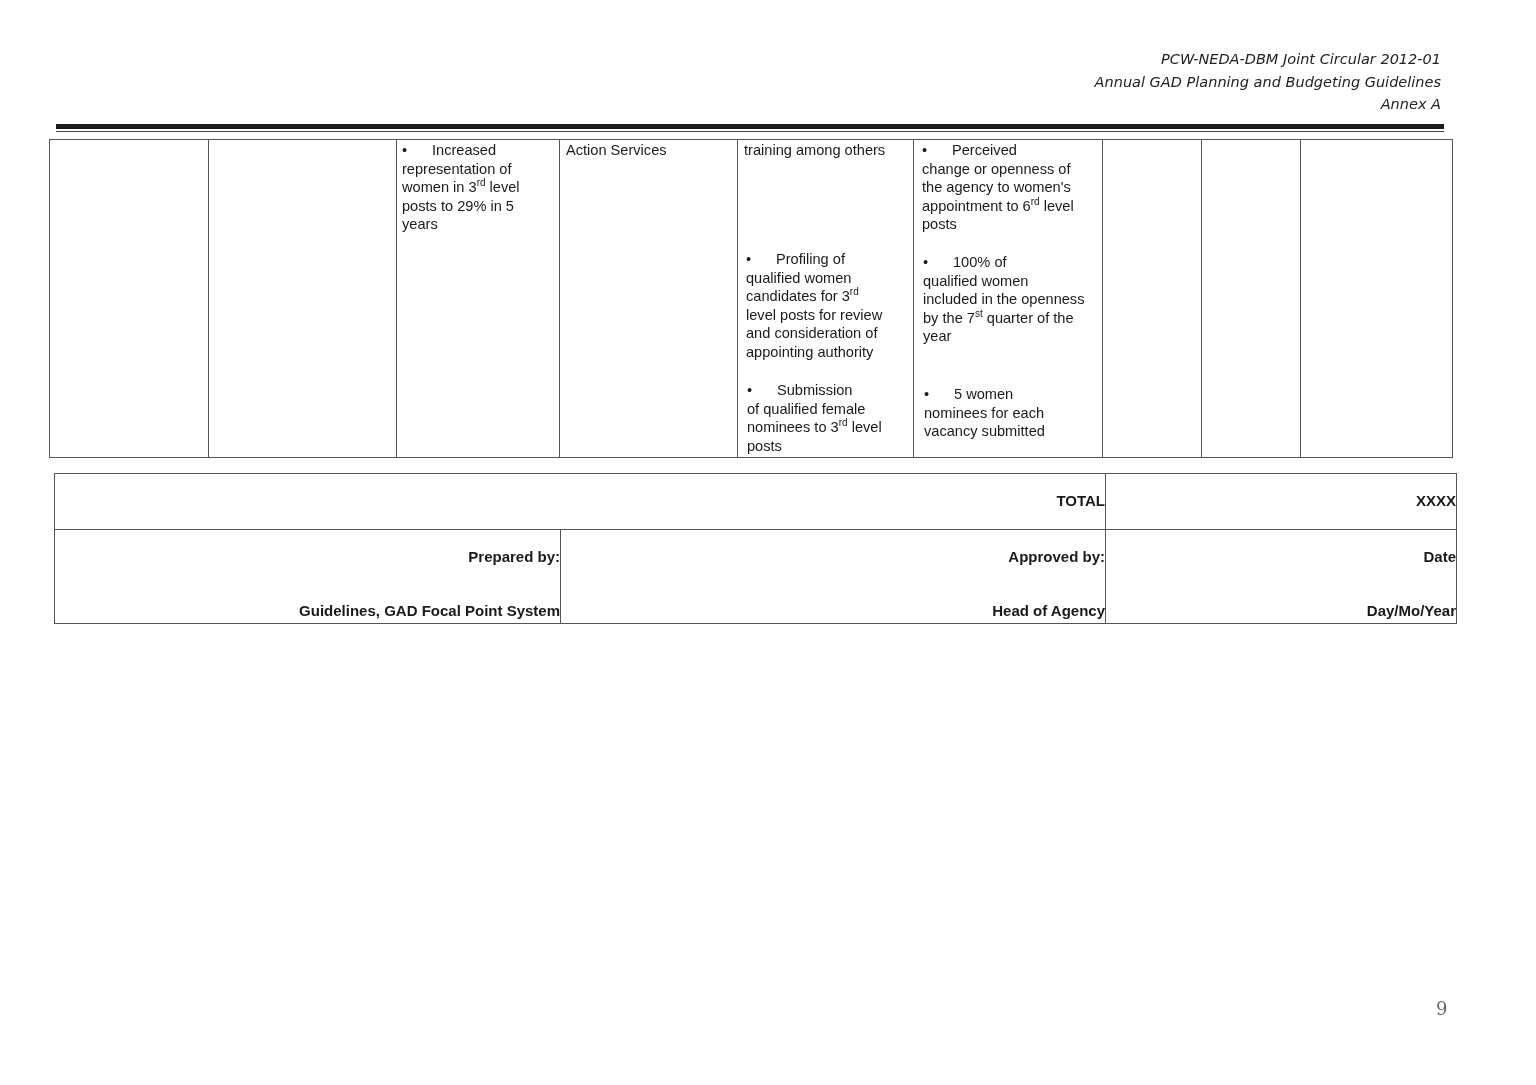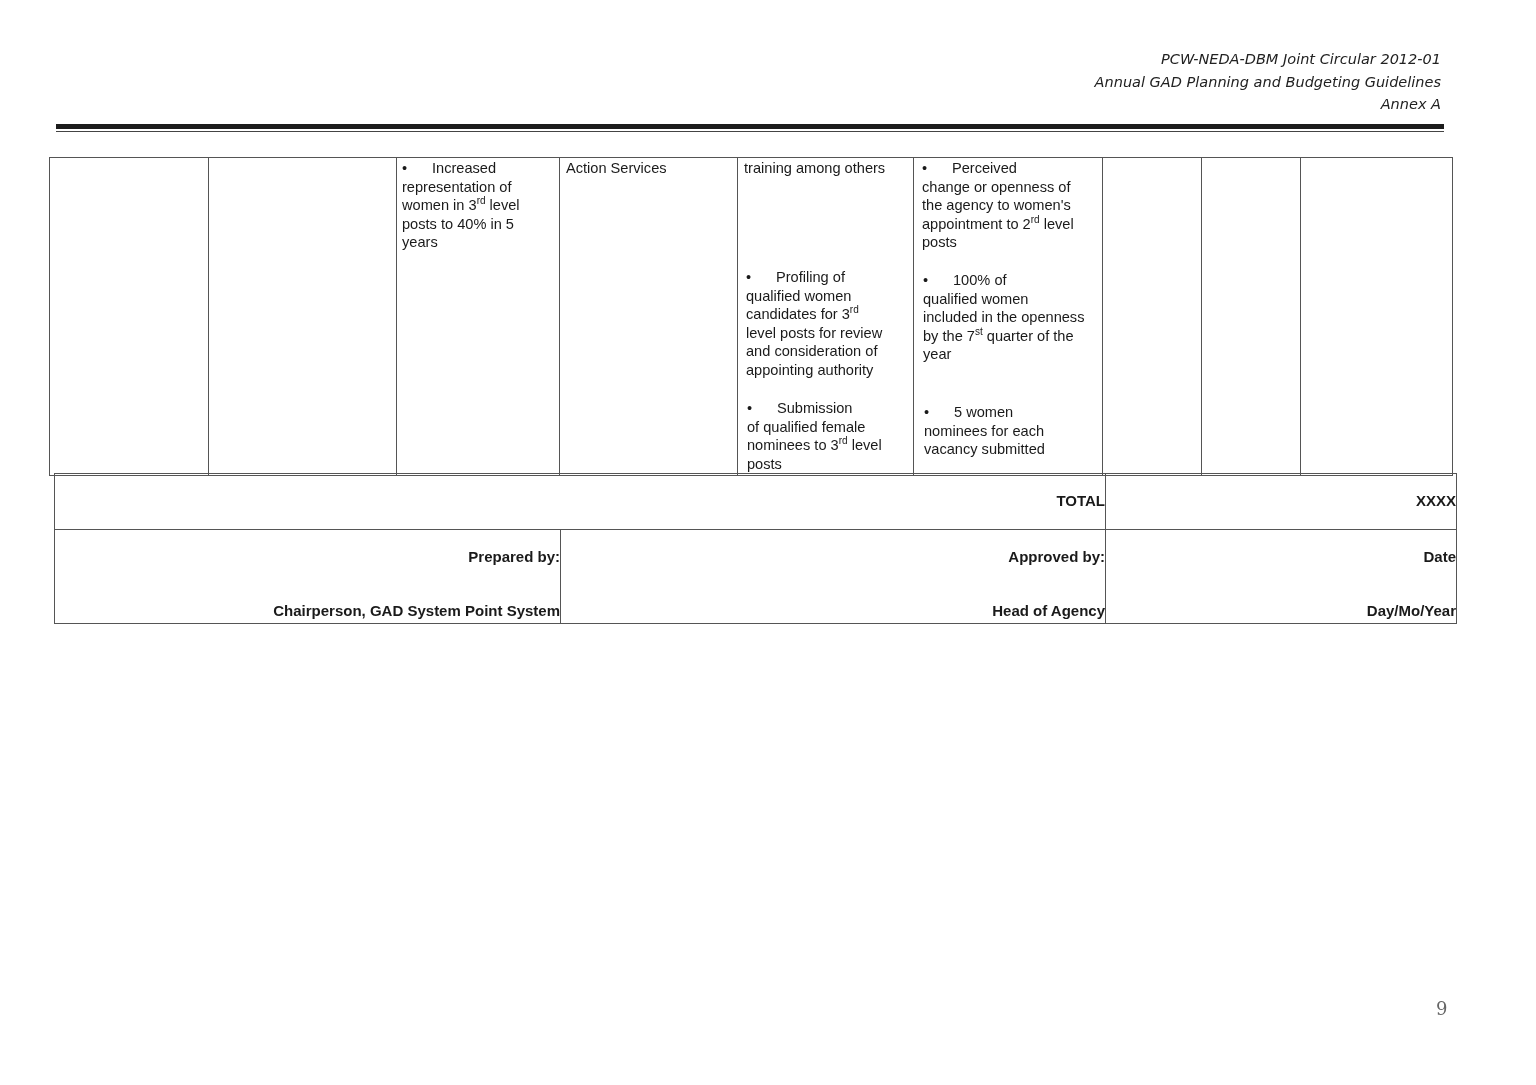--- a/index.html
+++ b/index.html
@@ -9,21 +9,21 @@
     }
     .header {
       position: absolute; right: 95px; top: 48px; text-align: right;
       font-family: "DejaVu Sans", sans-serif; font-style: italic; font-size: 14.5px;
       line-height: 22.5px; color: #222;
     }
     .rule-thick { position: absolute; left: 56px; width: 1388px; top: 124px; height: 5px; background: #1c1c1c; }
     .rule-thin { position: absolute; left: 56px; width: 1388px; top: 131px; height: 1px; background: #444; }
 
     table.main {
-      position: absolute; left: 49px; top: 157px; border-collapse: collapse;
+      position: absolute; left: 49px; top: 139px; border-collapse: collapse;
       table-layout: fixed; width: 1403px;
     }
     table.main td {
       border: 1px solid #555; vertical-align: top; padding: 0;
       font-size: 14.6px; line-height: 18.6px; color: #1a1a1a;
     }
     .celltext { padding: 1px 6px 0 6px; }
     .bullet { display: inline-block; width: 30px; }
     sup { font-size: 10px; line-height: 0; vertical-align: 6px; }
     .block { position: relative; }
@@ -66,21 +66,21 @@
   </colgroup>
   <tbody>
       <tr style="height:318px">
     <td></td>
     <td></td>
     <td>
       <div class="celltext" style="padding-left:5px;">
         <div><span class="bullet">•</span><span>Increased</span></div>
         <div>representation of</div>
         <div><span>women in 3</span><sup>rd</sup><span> level</span></div>
-        <div>posts to 40% in 5</div>
+        <div>posts to 29% in 5</div>
         <div>years</div>
       </div>
     </td>
     <td>
       <div class="celltext">Action Services</div>
     </td>
     <td>
       <div class="celltext" style="height:108px">training among others</div>
       <div class="celltext block" style="height:130px; padding-left:8px;">
         <div><span class="bullet">•</span><span>Profiling of</span></div>
@@ -95,21 +95,21 @@
         <div>of qualified female</div>
         <div><span>nominees to 3</span><sup>rd</sup><span> level</span></div>
         <div>posts</div>
       </div>
     </td>
     <td>
       <div class="celltext block" style="height:111px; padding-left:8px;">
         <div><span class="bullet">•</span><span>Perceived</span></div>
         <div>change or openness of</div>
         <div>the agency to women's</div>
-        <div><span>appointment to 2</span><sup>rd</sup><span> level</span></div>
+        <div><span>appointment to 6</span><sup>rd</sup><span> level</span></div>
         <div>posts</div>
       </div>
       <div class="celltext block" style="height:131px; padding-left:9px;">
         <div><span class="bullet">•</span><span>100% of</span></div>
         <div>qualified women</div>
         <div>included in the openness</div>
         <div><span>by the 7</span><sup>st</sup><span> quarter of the</span></div>
         <div>year</div>
       </div>
       <div class="celltext block" style="padding-left:10px;">
@@ -136,21 +136,21 @@
     <td colspan="2">
       <div style="padding:18px 0 0 11px;">TOTAL</div>
     </td>
     <td>
       <div style="padding:18px 0 0 9px;">XXXX</div>
     </td>
   </tr>
   <tr style="height:94px">
     <td>
       <div style="padding:18px 0 0 12px;">Prepared by:</div>
-      <div style="padding:37px 0 0 12px;">Chairperson, GAD System Point System</div>
+      <div style="padding:37px 0 0 12px;">Guidelines, GAD Focal Point System</div>
     </td>
     <td>
       <div style="padding:18px 0 0 10px;">Approved by:</div>
       <div style="padding:37px 0 0 11px;">Head of Agency</div>
     </td>
     <td>
       <div style="padding:18px 0 0 9px;">Date</div>
       <div style="padding:37px 0 0 9px;">Day/Mo/Year</div>
     </td>
   </tr>

